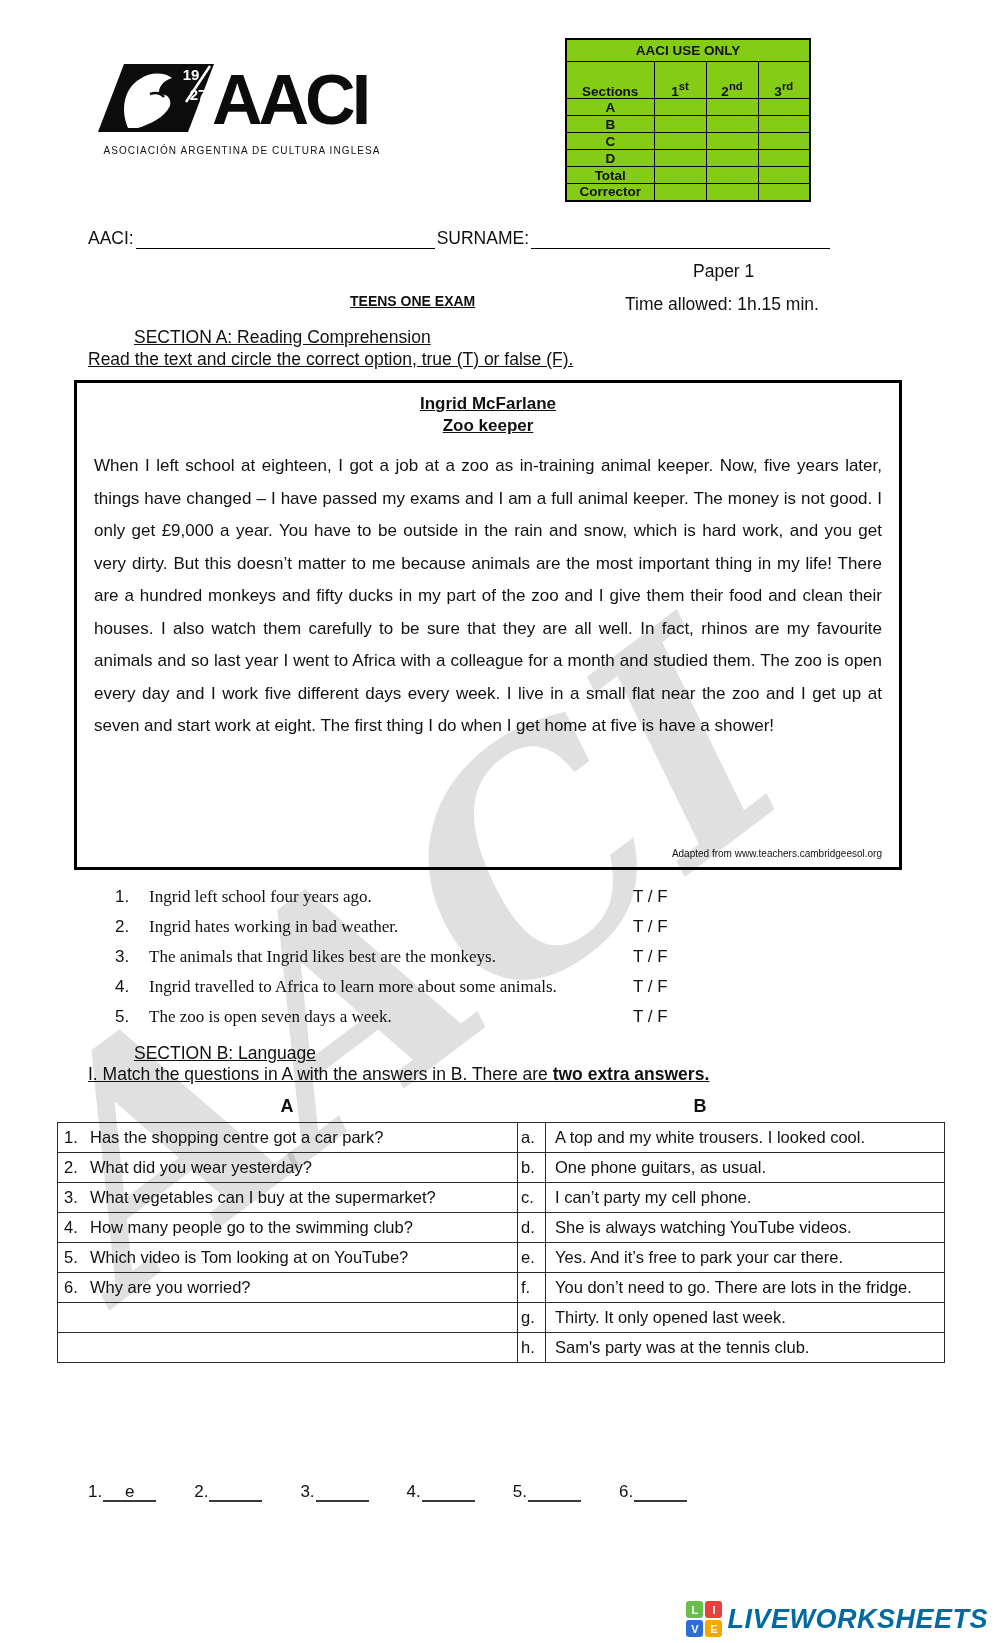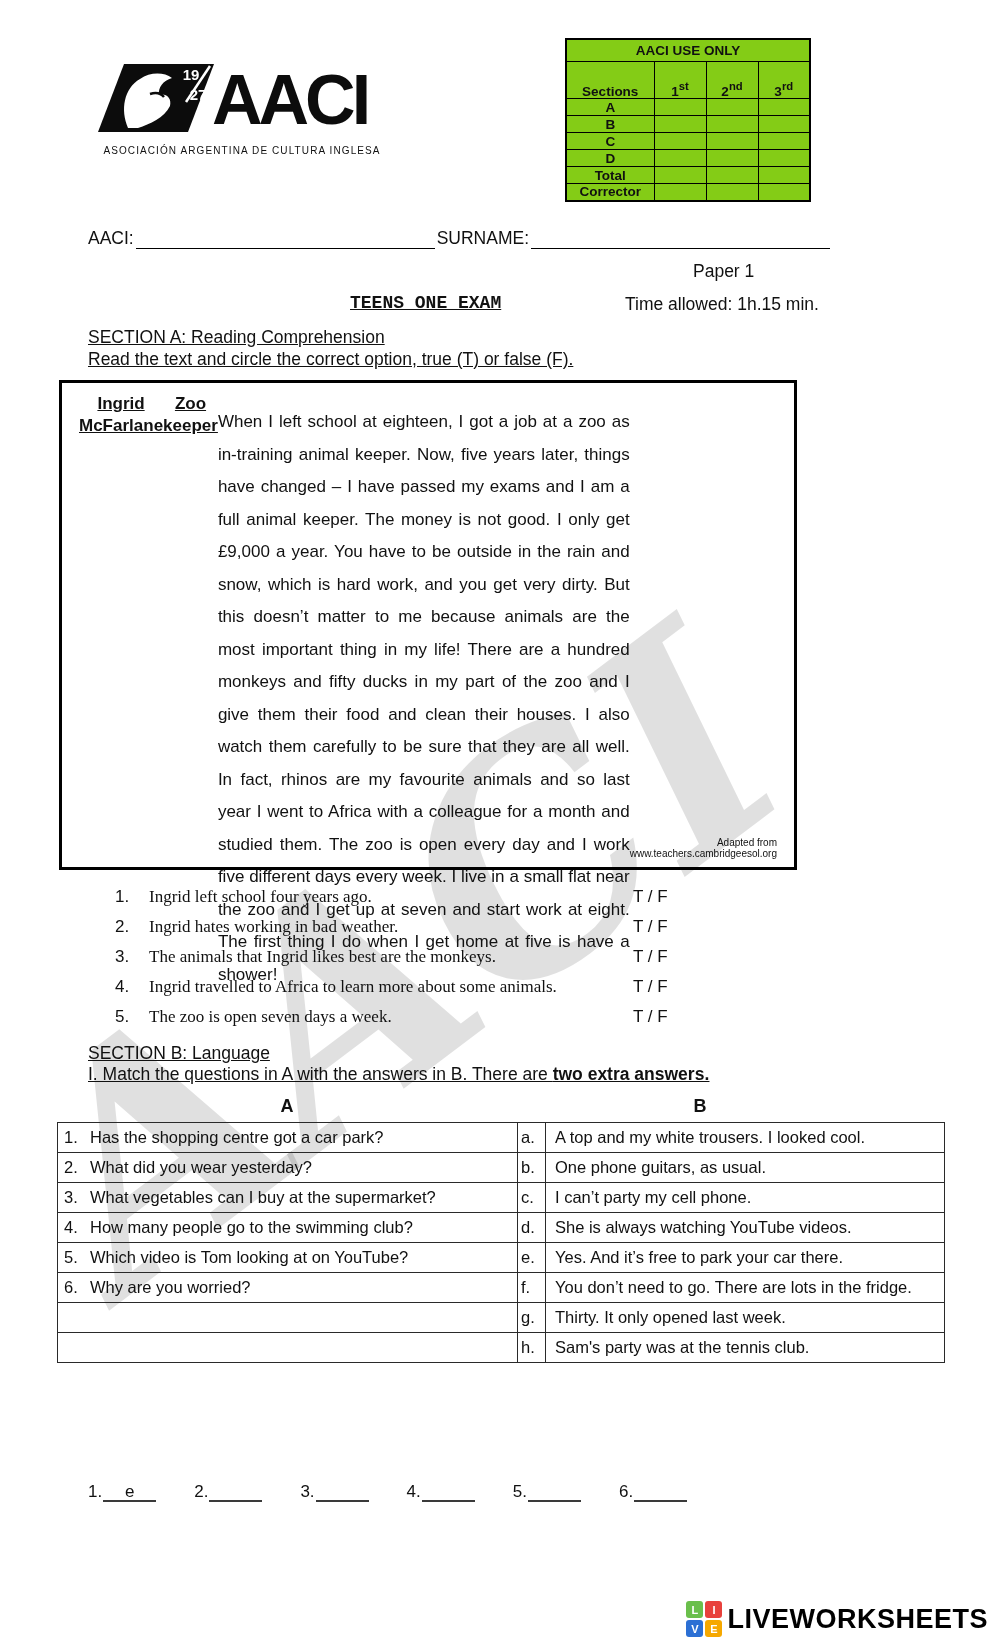--- a/index.html
+++ b/index.html
@@ -25,30 +25,30 @@
   .ut-head th:first-child { width:88px; }
   .ut-head th { width:52px; }
   .ut-label { font-weight:bold; text-align:center; height:17px; }
   .ut-cell { width:52px; }
 
   
   .name-row { left:88px; top:228px; width:744px; display:flex; align-items:flex-end; font-size:17.5px; z-index:1; }
   .name-row .lbl { white-space:nowrap; }
   .fill-line { flex:1; border-bottom:1.5px solid #000; height:1.15em; margin:0 2px; }
   .paper1 { left:693px; top:261px; font-size:17.5px; z-index:1; }
-  .exam-title { left:350px; top:293px; font-size:18px; font-weight:bold; text-decoration:underline; z-index:1;font-family:Liberation Mono, monospace; }
+  .exam-title { left:350px; top:293px; font-size:14px; font-weight:bold; text-decoration:underline; z-index:1; }
   .time-allowed { left:625px; top:294px; font-size:17.5px; z-index:1; }
 
-  .sec-heading { font-size:17.5px; text-decoration:underline; z-index:1; }
+  .sec-heading { font-size:17.5px; text-decoration:underline; z-index:1;margin-left:46px; }
   .secA-heading { left:88px; top:327px; }
   .secA-instr { left:88px; top:349px; font-size:17.5px; text-decoration:underline; z-index:1; }
 
   
-  .reading-box { left:59px; top:380px; width:738px; height:490px; border:3px solid #000;
-    padding:10px 17px 8px 17px; z-index:1; display:flex; flex-direction:row; background:transparent; }
+  .reading-box { left:74px; top:380px; width:828px; height:490px; border:3px solid #000;
+    padding:10px 17px 8px 17px; z-index:1; display:flex; flex-direction:column; background:transparent; }
   .r-title { text-align:center; font-size:17px; font-weight:bold; text-decoration:underline; line-height:22px; }
   .passage { margin-top:13px; font-size:17px; line-height:32.5px; text-align:justify; }
   .attribution { margin-top:auto; text-align:right; font-size:10px; }
 
   
   .tf-list { left:115px; top:886px; width:562px; z-index:1; }
   .tf-row { display:flex; font-size:17px; line-height:22px; margin-bottom:8px; }
   .tf-num { width:34px; flex:none; }
   .tf-text { flex:1;font-family:Liberation Serif, serif; }
   .tf-opt { width:44px; flex:none; text-align:left; }
@@ -324,16 +324,16 @@
     </div>
   </div>
 
   <div class="footer">
     <div class="lw-icon">
       <span class="sq" style="background: rgb(106, 191, 75);">L</span>
       <span class="sq" style="background: rgb(232, 65, 60);">I</span>
       <span class="sq" style="background: rgb(43, 111, 212);">V</span>
       <span class="sq" style="background: rgb(246, 168, 0);">E</span>
     </div>
-    <span class="lw-text" style="color: #000000;">LIVEWORKSHEETS</span>
+    <span class="lw-text" style="color: #0369a1; font-style: italic;">LIVEWORKSHEETS</span>
   </div>
 
 </div>
 
 </body></html>

